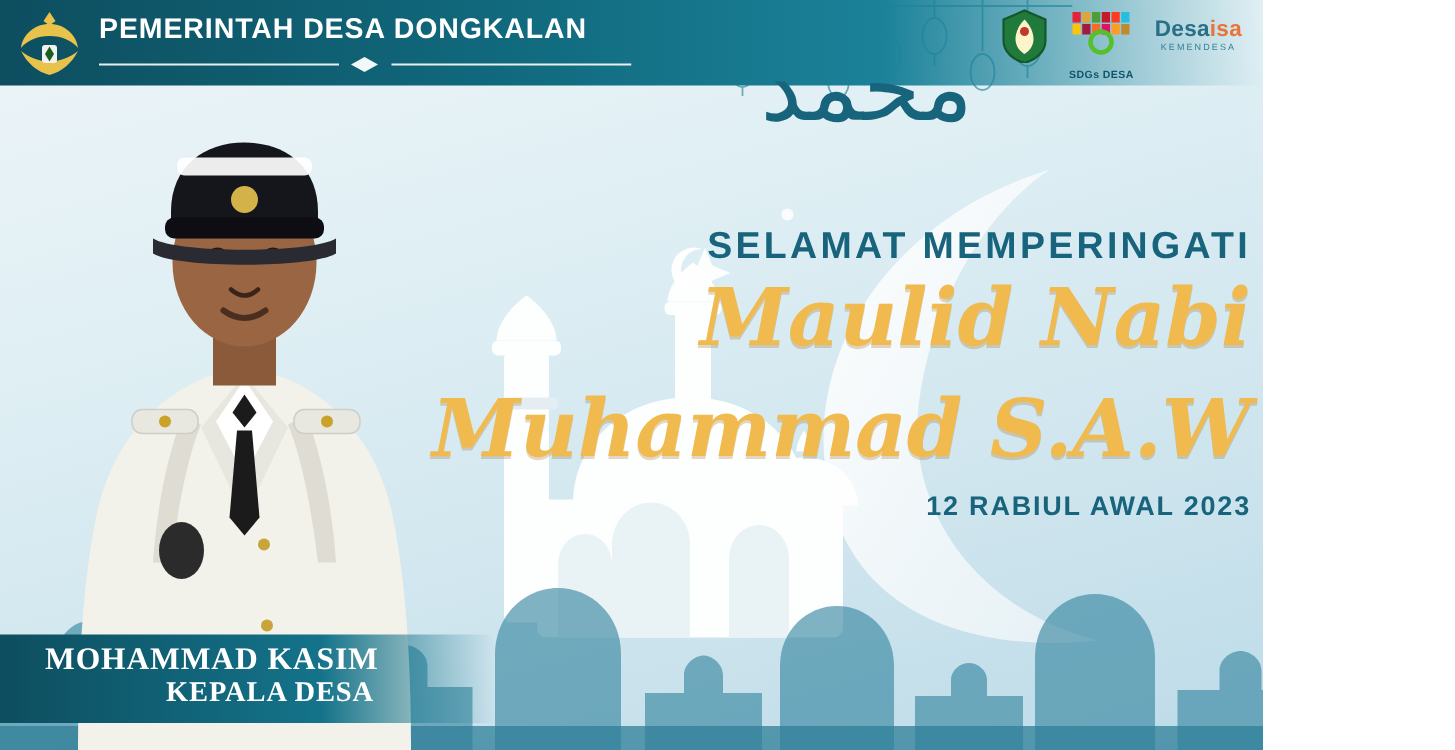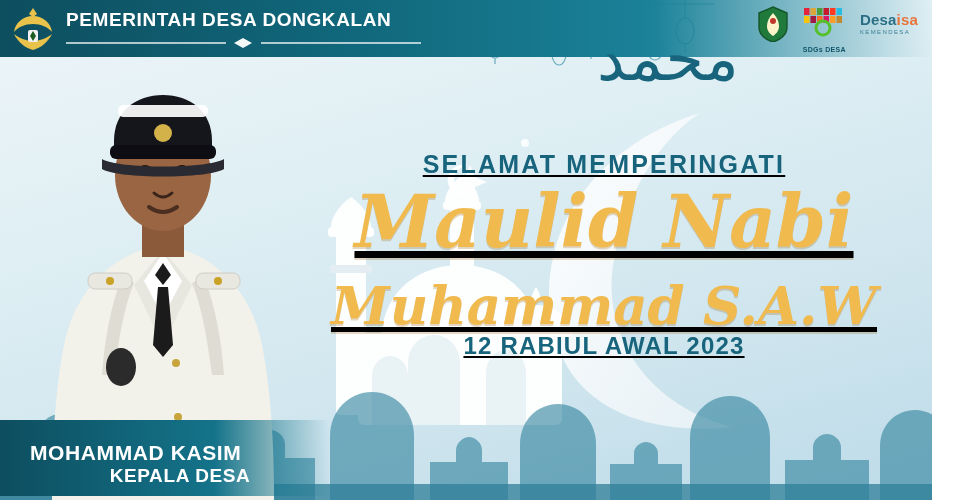--- a/index.html
+++ b/index.html
@@ -5,21 +5,21 @@
   html, body {
     margin: 0;
     padding: 0;
     background: #ffffff;
   }
   body {
     font-family: "Liberation Sans", sans-serif;
   }
   .banner {
     position: relative;
-    width: 932px;
+    width: 842px;
     height: 500px;
     overflow: hidden;
     background: linear-gradient(165deg, #eef5f8 0%, #dfeff4 35%, #cfe5ee 70%, #bcdbe8 100%);
   }
 
   
   .topbar {
     position: absolute;
     top: 0; left: 0;
     width: 100%;
@@ -53,21 +53,21 @@
 
   
   .logos {
     position: absolute;
     top: 6px; right: 14px;
     display: flex;
     align-items: flex-start;
     gap: 14px;
     z-index: 8;
   }
-  .logo-block { text-align: left; }
+  .logo-block { text-align: center; }
   .logo-caption {
     font-size: 7px;
     font-weight: bold;
     color: #11556b;
     letter-spacing: 0.3px;
     margin-top: 2px;
   }
   .desabisa {
     font-size: 15px;
     font-weight: bold;
@@ -117,64 +117,65 @@
   .calligraphy {
     position: absolute;
     right: 205px; top: 28px;
     width: 130px; height: 110px;
     z-index: 7;
   }
 
   
   .textblock {
     position: absolute;
-    right: 28px; top: 150px;
+    right: 8px; top: 150px;
     width: 600px;
-    text-align: center;
+    text-align: right;
     z-index: 9;
-    text-decoration: underline;
   }
   .t-selamat {
     color: #17647c;
     font-size: 25px;
     font-weight: bold;
     letter-spacing: 2.2px;
   }
   .t-main1, .t-main2 {
     font-family: "DejaVu Serif", serif;
     font-style: italic;
     font-weight: bold;
     color: #f0ba4f;
     text-shadow: 0 2px 0 rgba(150,100,20,.25);
     line-height: 1.02;
   }
-  .t-main1 { font-size: 72px; margin-top: 6px; }
+  .t-main1 { font-size: 53px; margin-top: 6px; }
   .t-main2 { font-size: 53px; margin-top: 20px; }
   .t-date {
+    margin-top: 14px;
     color: #17647c;
-    font-size: 24px;
+    font-size: 18px;
     font-weight: bold;
     letter-spacing: 1.2px;
   }
 
   
   .portrait {
     position: absolute;
     left: 18px; bottom: 0;
     width: 290px; height: 455px;
     z-index: 5;
   }
   .nameplate {
     position: absolute;
-    left: 0; bottom: 4px;
+    left: 0; bottom: 18px;
     width: 330px;
-    padding: 21px 0 8px 30px;
+    padding: 4px 0 8px 30px;
     background: linear-gradient(90deg, #0d4e5f 0%, #14738a 65%, rgba(20,115,138,0) 100%);
     z-index: 10;
     box-sizing: border-box;
+    font-family: Liberation Serif, serif;
   }
   .np-name {
     color: #ffffff;
     font-size: 21px;
     font-weight: bold;
     letter-spacing: .6px;
     line-height: 1.15;
   }
   .np-role {
     color: #ffffff;

